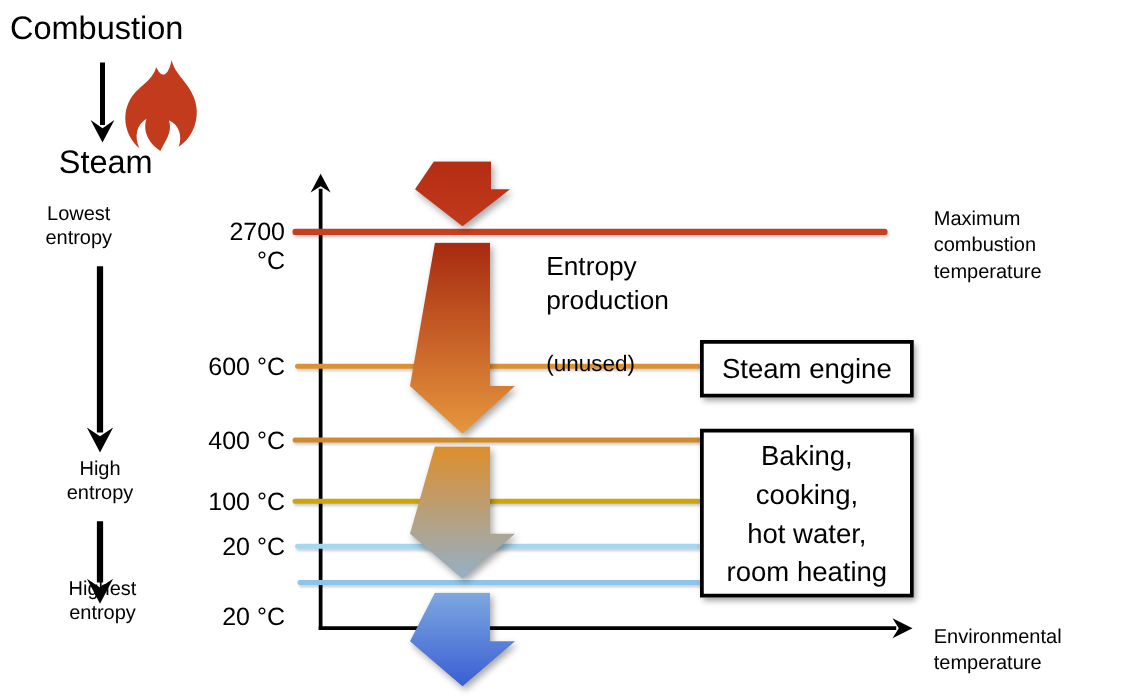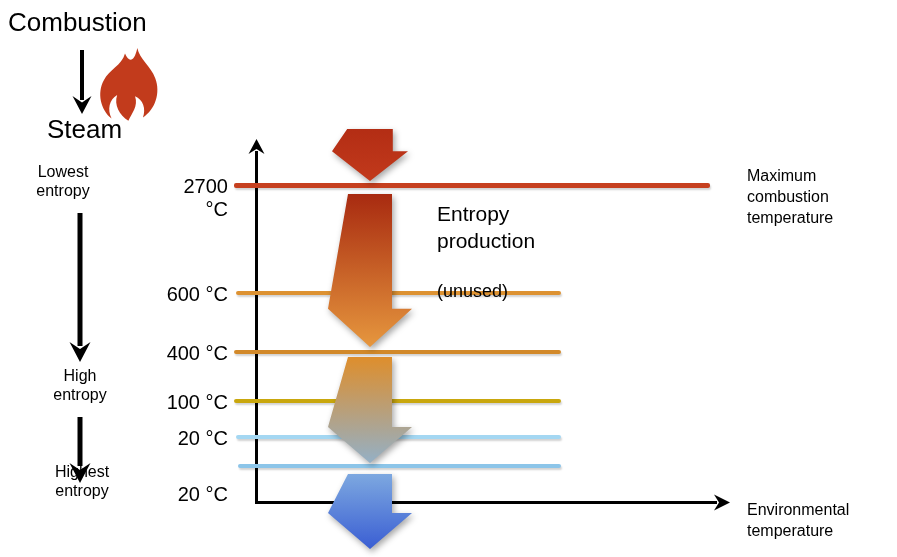--- a/index.html
+++ b/index.html
@@ -141,14 +141,23 @@
 
   <div class="abs entropy-production pre z5">Entropy
 production</div>
   <div class="abs unused-note z5">(unused)</div>
   <div class="abs right-note max-combustion pre z5">Maximum
 combustion
 temperature</div>
   <div class="abs right-note environmental pre z5">Environmental
 temperature</div>
 
+  <div class="label-box steam-box z5">
+    <span class="pre">Steam engine</span>
+  </div>
+  <div class="label-box baking-box z5">
+    <span class="pre">Baking,
+cooking,
+hot water,
+room heating</span>
+  </div>
 
 </div>
 
 </body></html>

